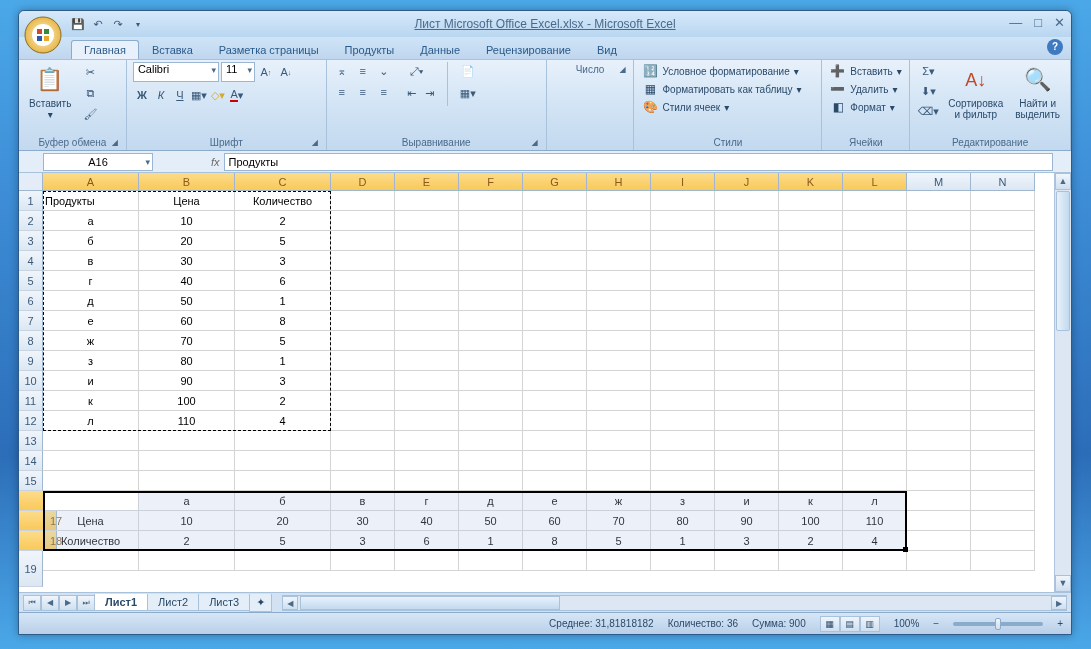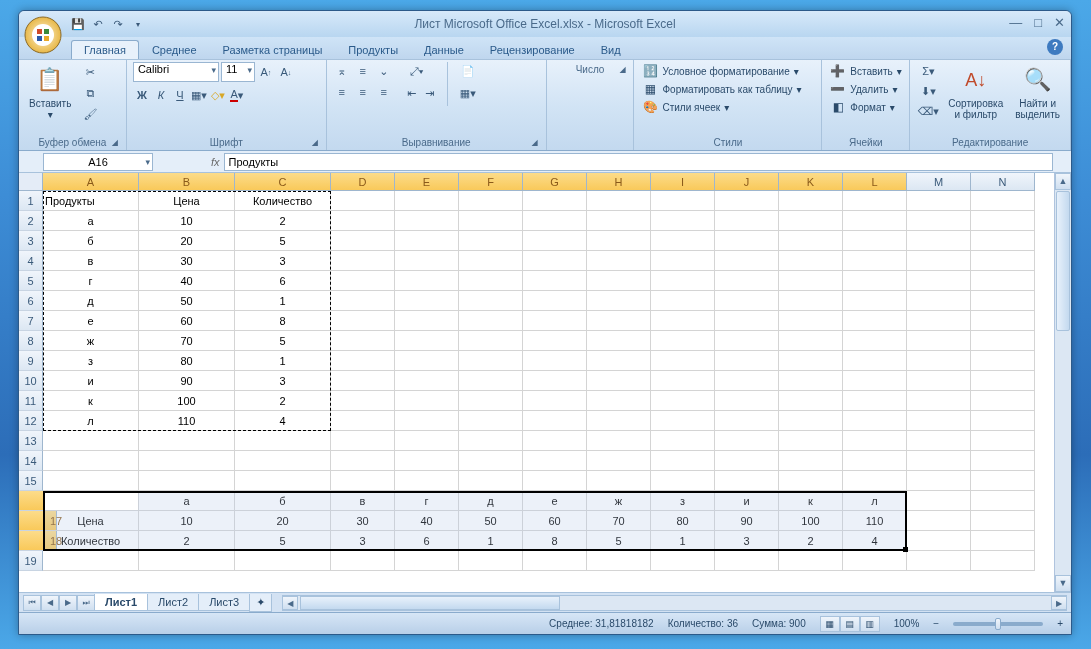--- a/index.html
+++ b/index.html
@@ -3,21 +3,21 @@
 <meta charset="utf-8">
 <style>
 * { margin: 0; padding: 0; box-sizing: border-box; font-family: "Segoe UI", Tahoma, sans-serif; }
 body { background: linear-gradient(to bottom, #4ba8e8, #3d8dd6 30%, #2c6db8 70%, #4ba8e8); width: 1091px; height: 649px; overflow: hidden; position: relative; }
 .window { position: absolute; left: 18px; top: 10px; width: 1054px; height: 625px; background: #cfe4f7; border: 1px solid #2c5a8a; border-radius: 6px 6px 0 0; box-shadow: 0 0 8px rgba(0,0,0,0.3); display: flex; flex-direction: column; }
 .titlebar { height: 26px; background: linear-gradient(to bottom, #d7e9fa, #b8d6f0); display: flex; align-items: center; position: relative; border-radius: 6px 6px 0 0; }
 .office-btn { width: 40px; height: 40px; position: absolute; left: 4px; top: 4px; z-index: 10; }
 .office-btn svg { width: 40px; height: 40px; }
 .qat { margin-left: 50px; display: flex; gap: 2px; align-items: center; }
 .qat-btn { width: 18px; height: 18px; display: flex; align-items: center; justify-content: center; color: #3b5a7a; font-size: 11px; cursor: pointer; }
-.title-text { position: absolute; left: 50%; transform: translateX(-50%); font-size: 12px; color: #4a6a8a; }
+.title-text { position: absolute; left: 50%; transform: translateX(-50%); font-size: 12px; color: #4a6a8a; text-decoration: underline; }
 .win-controls { position: absolute; right: 6px; top: 4px; display: flex; gap: 12px; }
 .win-controls span { font-size: 13px; color: #4a6a8a; cursor: pointer; font-family: Arial; }
 .tabs-row { height: 22px; background: linear-gradient(to bottom, #cfe4f7, #bfd6ee); display: flex; align-items: flex-end; padding-left: 52px; position: relative; }
 .tab { padding: 3px 12px; font-size: 11px; color: #2a5a8a; cursor: pointer; border: 1px solid transparent; border-bottom: none; }
 .tab.active { background: #e8f1fb; border-color: #8aabcc; border-radius: 3px 3px 0 0; }
 .help-icon { position: absolute; right: 8px; top: 2px; width: 16px; height: 16px; background: #3d7ac0; border-radius: 50%; color: #fff; font-size: 10px; text-align: center; line-height: 16px; font-weight: bold; }
 .ribbon { height: 92px; background: linear-gradient(to bottom, #e8f1fb, #d2e4f5 50%, #c3d9ef); border-top: 1px solid #a8c2dc; border-bottom: 1px solid #8aabcc; display: flex; }
 .rgroup { border-right: 1px solid #a8c2dc; padding: 2px 6px 0 6px; display: flex; flex-direction: column; position: relative; }
 .rgroup-body { flex: 1; display: flex; align-items: flex-start; gap: 4px; }
 .rgroup-label { text-align: center; font-size: 10px; color: #4a6a8a; padding: 2px 0; position: relative; }
@@ -109,21 +109,21 @@
     <div class="title-text">Лист Microsoft Office Excel.xlsx - Microsoft Excel</div>
     <div class="win-controls">
       <span>—</span>
       <span>□</span>
       <span>✕</span>
     </div>
   </div>
 
   <div class="tabs-row" id="tabs-row">
     <div class="tab active">Главная</div>
-      <div class="tab">Среднее</div>
+      <div class="tab">Вставка</div>
       <div class="tab">Разметка страницы</div>
       <div class="tab">Продукты</div>
       <div class="tab">Данные</div>
       <div class="tab">Рецензирование</div>
       <div class="tab">Вид</div>
       <div class="help-icon">?</div>
   </div>
 
   <div class="ribbon">
     <div class="rgroup" style="width:108px">
@@ -273,21 +273,21 @@
         <div class="row-h" style="height: 20px;">9</div>
         <div class="row-h" style="height: 20px;">10</div>
         <div class="row-h" style="height: 20px;">11</div>
         <div class="row-h" style="height: 20px;">12</div>
         <div class="row-h" style="height: 20px;">13</div>
         <div class="row-h" style="height: 20px;">14</div>
         <div class="row-h" style="height: 20px;">15</div>
         <div class="row-h sel" style="height: 20px;">16</div>
         <div class="row-h sel" style="height: 20px;">17</div>
         <div class="row-h sel" style="height: 20px;">18</div>
-        <div class="row-h" style="height: 20px;">19</div>
+        <div class="row-h" style="height: 36px;">19</div>
       </div>
     <div class="cells" id="cells">
         <div class="cell" style="left: 0px; top: 0px; width: 96px; height: 20px;"></div>
         <div class="cell" style="left: 96px; top: 0px; width: 96px; height: 20px;"></div>
         <div class="cell" style="left: 192px; top: 0px; width: 96px; height: 20px;"></div>
         <div class="cell" style="left: 288px; top: 0px; width: 64px; height: 20px;"></div>
         <div class="cell" style="left: 352px; top: 0px; width: 64px; height: 20px;"></div>
         <div class="cell" style="left: 416px; top: 0px; width: 64px; height: 20px;"></div>
         <div class="cell" style="left: 480px; top: 0px; width: 64px; height: 20px;"></div>
         <div class="cell" style="left: 544px; top: 0px; width: 64px; height: 20px;"></div>

